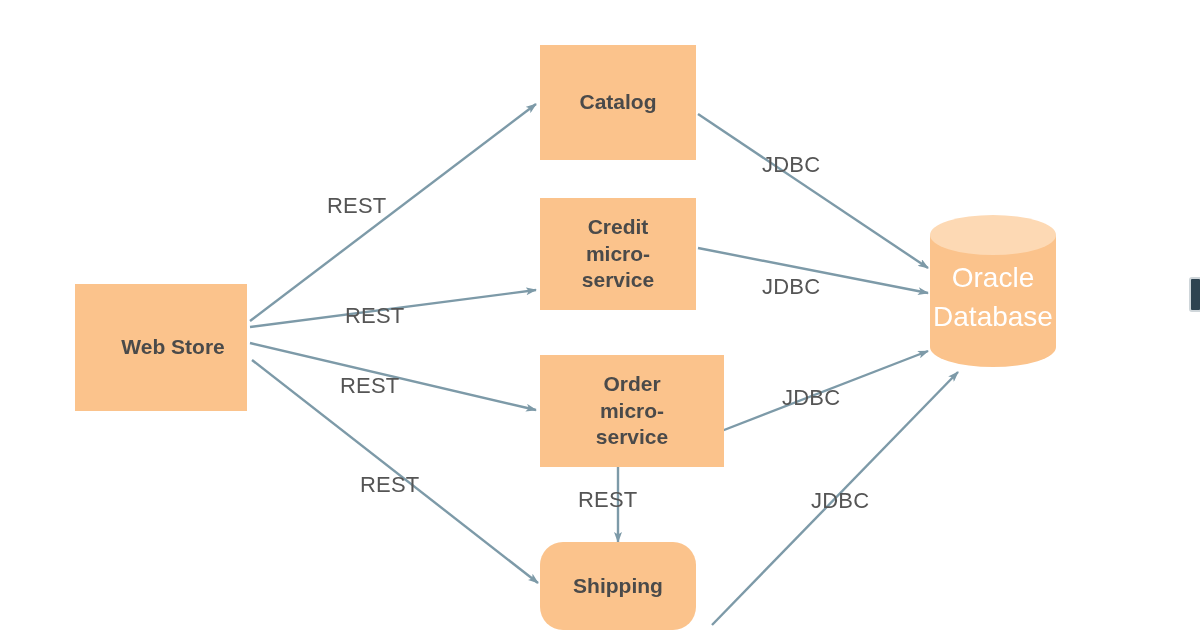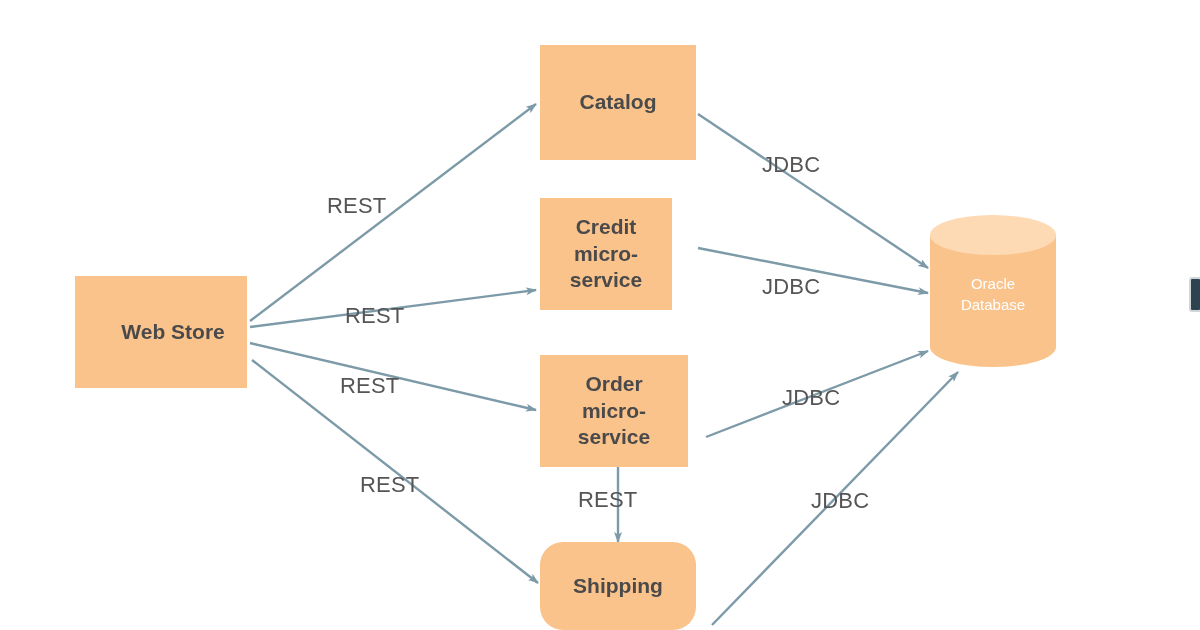--- a/index.html
+++ b/index.html
@@ -42,21 +42,21 @@
     position: absolute;
     display: flex;
     align-items: center;
     justify-content: center;
   }
   .db-label {
     position: absolute;
     width: 100%;
     text-align: center;
     color: #ffffff;
-    font-size: 15px;
+    font-size: 28px;
     line-height: 1.4;
     white-space: pre-line;
     top: 50%;
     transform: translateY(-42%);
     pointer-events: none;
   }
   .edge-label {
     position: absolute;
     color: #555555;
     font-size: 22px;
@@ -89,35 +89,35 @@
         <line x1="250" y1="343" x2="536" y2="410" marker-end="url(#arrowhead)"></line>
         <line x1="252" y1="360" x2="538" y2="583" marker-end="url(#arrowhead)"></line>
         <line x1="618" y1="467" x2="618" y2="542" marker-end="url(#arrowhead)"></line>
         <line x1="698" y1="114" x2="928" y2="268" marker-end="url(#arrowhead)"></line>
         <line x1="698" y1="248" x2="928" y2="293" marker-end="url(#arrowhead)"></line>
         <line x1="706" y1="437" x2="928" y2="351" marker-end="url(#arrowhead)"></line>
         <line x1="712" y1="625" x2="958" y2="372" marker-end="url(#arrowhead)"></line>
       </g>
   </svg>
 
-  <div class="node" id="node-0" style="left: 75px; top: 276px; width: 172px; height: 112px; padding-left: 24px;">
+  <div class="node" id="node-0" style="left: 75px; top: 284px; width: 172px; height: 127px; padding-left: 24px;">
     <span>Web Store</span>
   </div>
 
   <div class="node" id="node-1" style="left: 540px; top: 45px; width: 156px; height: 115px;">
     <span>Catalog</span>
   </div>
 
-  <div class="node node-multiline" id="node-2" style="left: 540px; top: 198px; width: 132px; height: 112px;">
+  <div class="node node-multiline" id="node-2" style="left: 540px; top: 198px; width: 156px; height: 112px;">
     <span class="node-multiline">Credit
 micro-
 service</span>
   </div>
 
-  <div class="node node-multiline" id="node-3" style="left: 540px; top: 355px; width: 148px; height: 112px;">
+  <div class="node node-multiline" id="node-3" style="left: 540px; top: 355px; width: 184px; height: 112px;">
     <span class="node-multiline">Order
 micro-
 service</span>
   </div>
 
   <div class="node" id="node-4" style="left: 540px; top: 542px; width: 156px; height: 88px; border-radius: 23px;">
     <span>Shipping</span>
   </div>
 
   <div class="db" id="node-db" style="left: 930px; top: 215px; width: 126px; height: 152px;">

